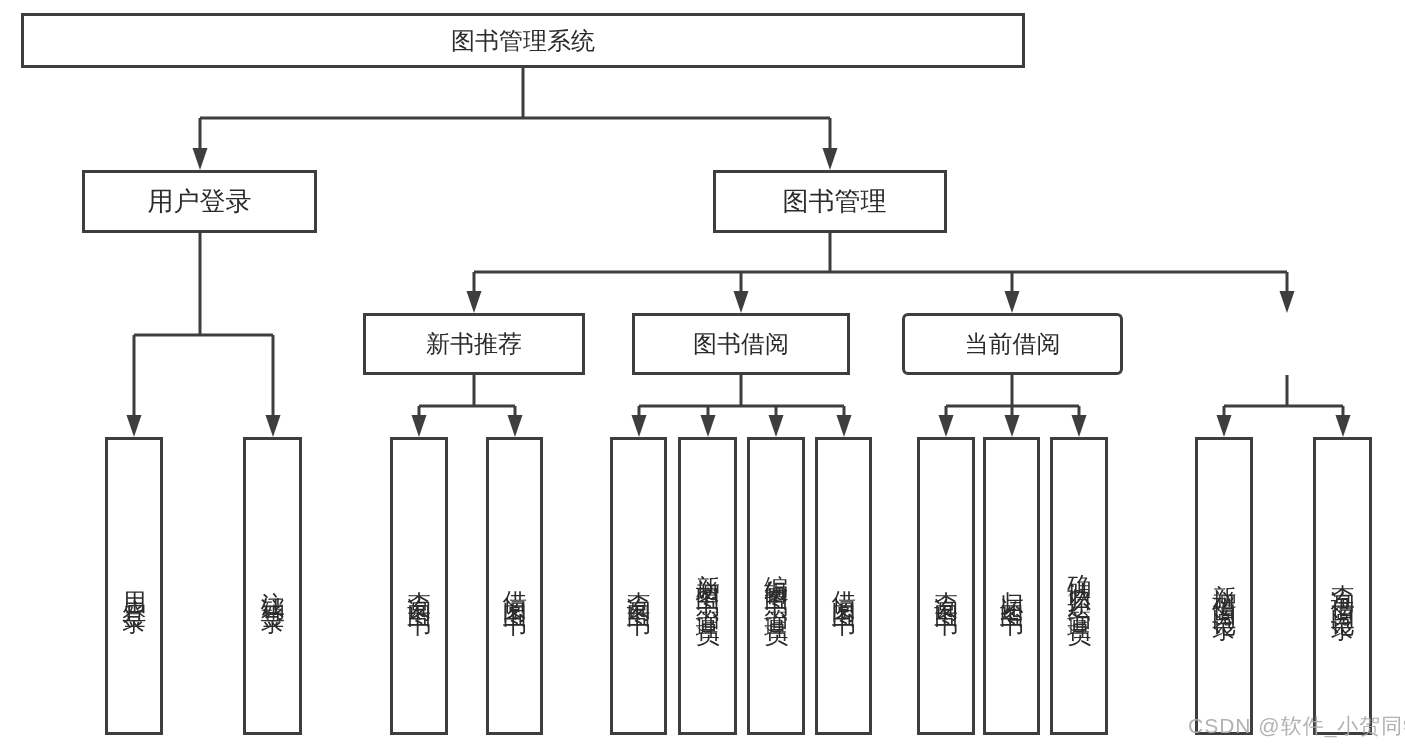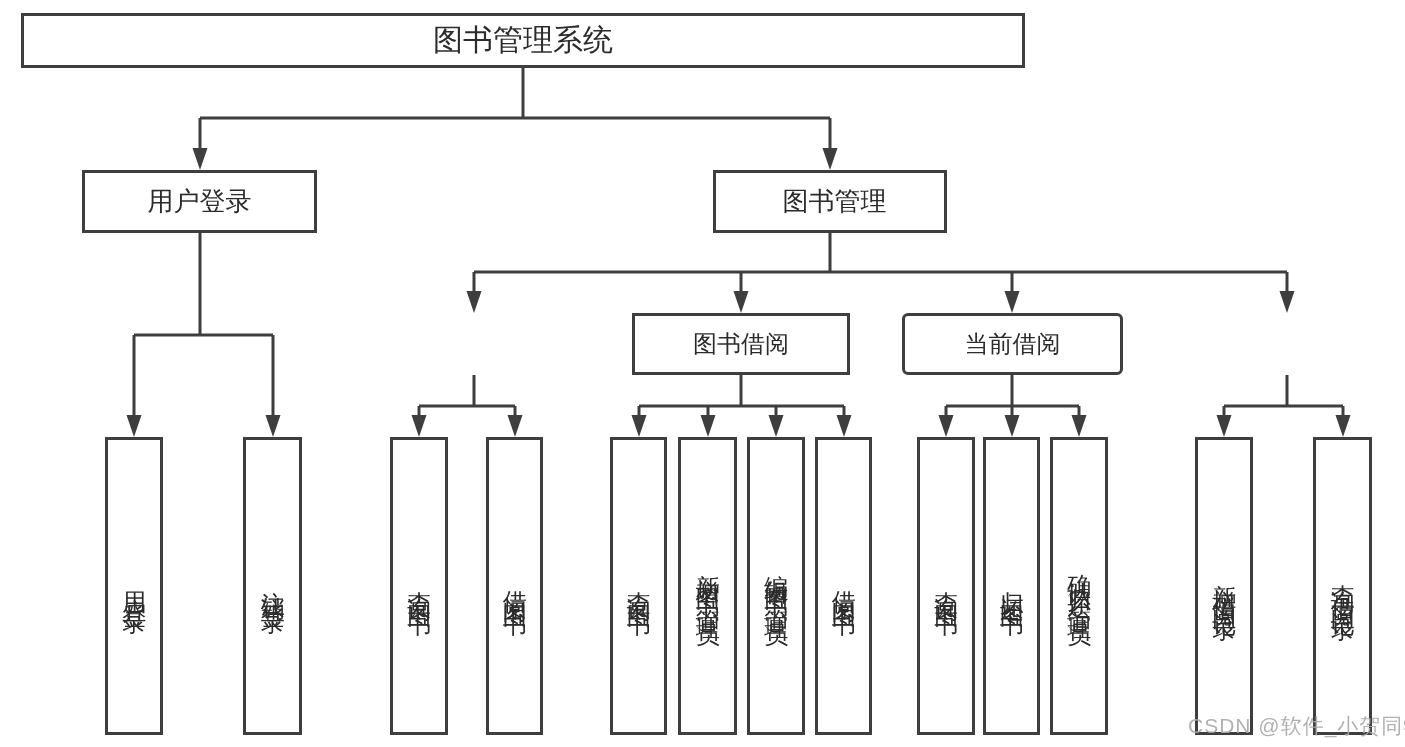--- a/index.html
+++ b/index.html
@@ -23,21 +23,21 @@
   .connectors polygon{fill:var(--line);stroke:none;}
   .node{
     position:absolute;
     box-sizing:border-box;
     border:3px solid var(--line);
     background:#fff;
     display:flex;align-items:center;justify-content:center;
     color:var(--text);
     text-align:center;
   }
-  .lvl1{font-size:30px;}
+  .lvl1{font-size:24px;}
   .lvl2{font-size:26px;}
   .lvl3{font-size:24px;}
   .leaf .label{
     writing-mode:vertical-rl;
     font-size:24px;
     letter-spacing:7px;
     line-height:1.1;
     white-space:nowrap;
   }
   .watermark{
@@ -92,20 +92,23 @@
     <span class="label">图书管理系统</span>
   </div>
 
   <div class="node lvl2" style="left:82px;top:170px;width:235px;height:63px;">
     <span class="label">用户登录</span>
   </div>
   <div class="node lvl2" style="left:713px;top:170px;width:234px;height:63px;padding-left:9px;">
     <span class="label">图书管理</span>
   </div>
 
+  <div class="node lvl3" style="left:363px;top:313px;width:222px;height:62px;">
+    <span class="label">新书推荐</span>
+  </div>
   <div class="node lvl3" style="left:632px;top:313px;width:218px;height:62px;">
     <span class="label">图书借阅</span>
   </div>
   <div class="node lvl3" style="left:902px;top:313px;width:221px;height:62px;border-radius:6px;">
     <span class="label">当前借阅</span>
   </div>
 
   <div class="node leaf" style="left:105px;top:437px;width:58px;height:298px;">
     <span class="label">用户登录</span>
   </div>

